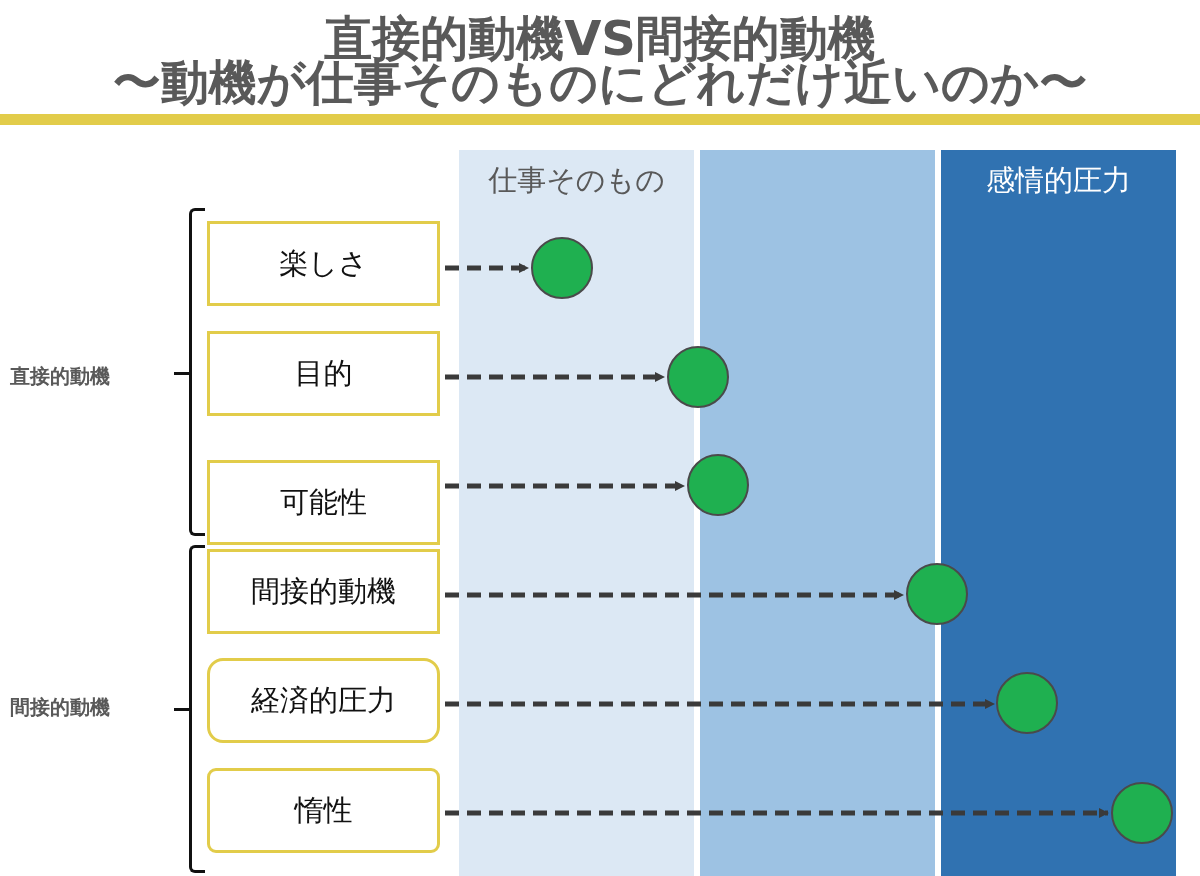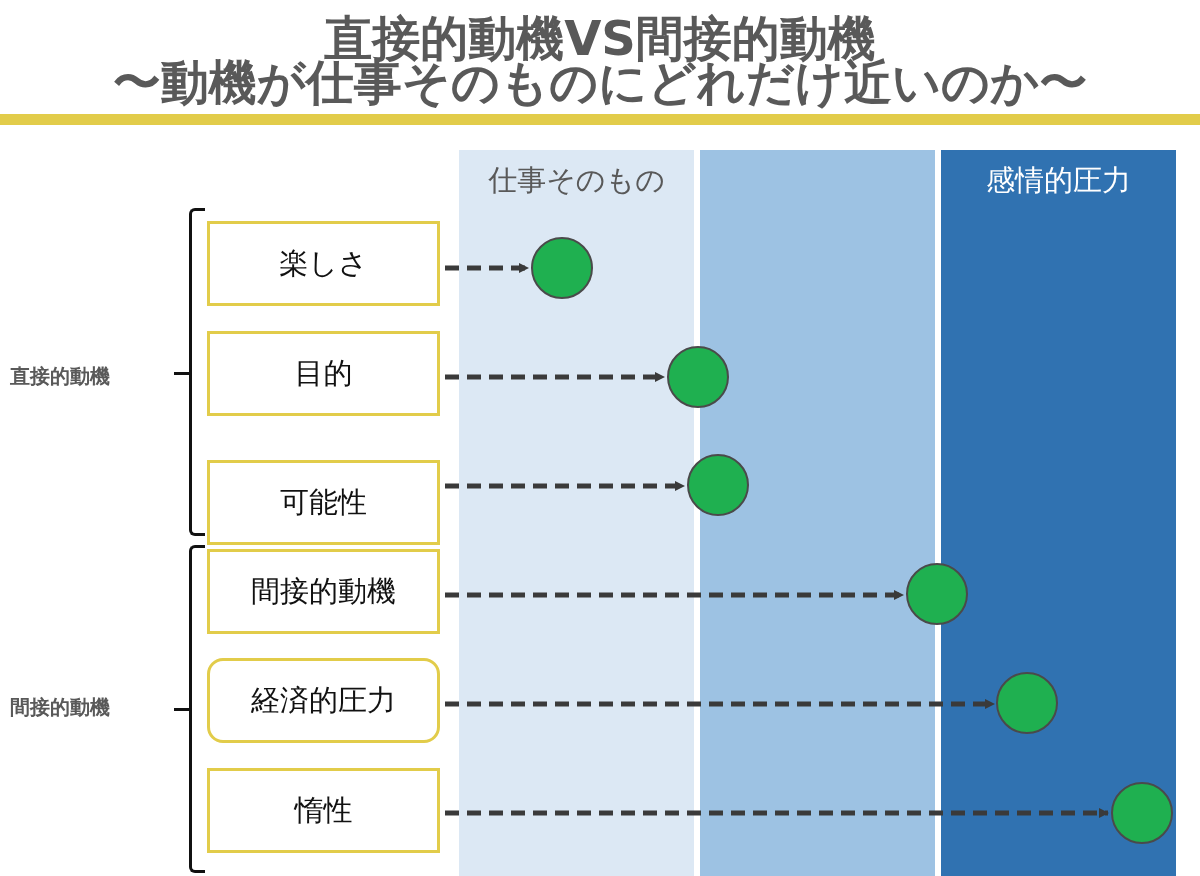--- a/index.html
+++ b/index.html
@@ -76,21 +76,21 @@
 
 <div class="group-label" style="top:692px;">間接的動機</div>
 <div class="bracket" style="top:545px; height:328px;"></div>
 <div class="bracket-tick" style="top:708px;"></div>
 
 <div class="item-box" style="top:221px;">楽しさ</div>
 <div class="item-box" style="top:331px;text-align:right;">目的</div>
 <div class="item-box" style="top:460px;">可能性</div>
 <div class="item-box" style="top:549px;">間接的動機</div>
 <div class="item-box" style="top:658px;border-radius:16px;">経済的圧力</div>
-<div class="item-box" style="top:768px;">惰性</div>
+<div class="item-box" style="top:768px;border-radius:9px;">惰性</div>
 
 <svg class="overlay" width="1200" height="876" viewBox="0 0 1200 876">
   <defs>
     <marker id="ah" markerWidth="10" markerHeight="10" refX="9" refY="5" orient="auto" markerUnits="userSpaceOnUse">
       <path d="M0,0 L10,5 L0,10 Z" fill="#3a3a3a"></path>
     </marker>
   </defs>
   <g stroke="#3a3a3a" stroke-width="5" stroke-dasharray="14,8" fill="none">
     <line x1="445" y1="268" x2="528" y2="268" marker-end="url(#ah)"></line>
     <line x1="445" y1="377" x2="664" y2="377" marker-end="url(#ah)"></line>

